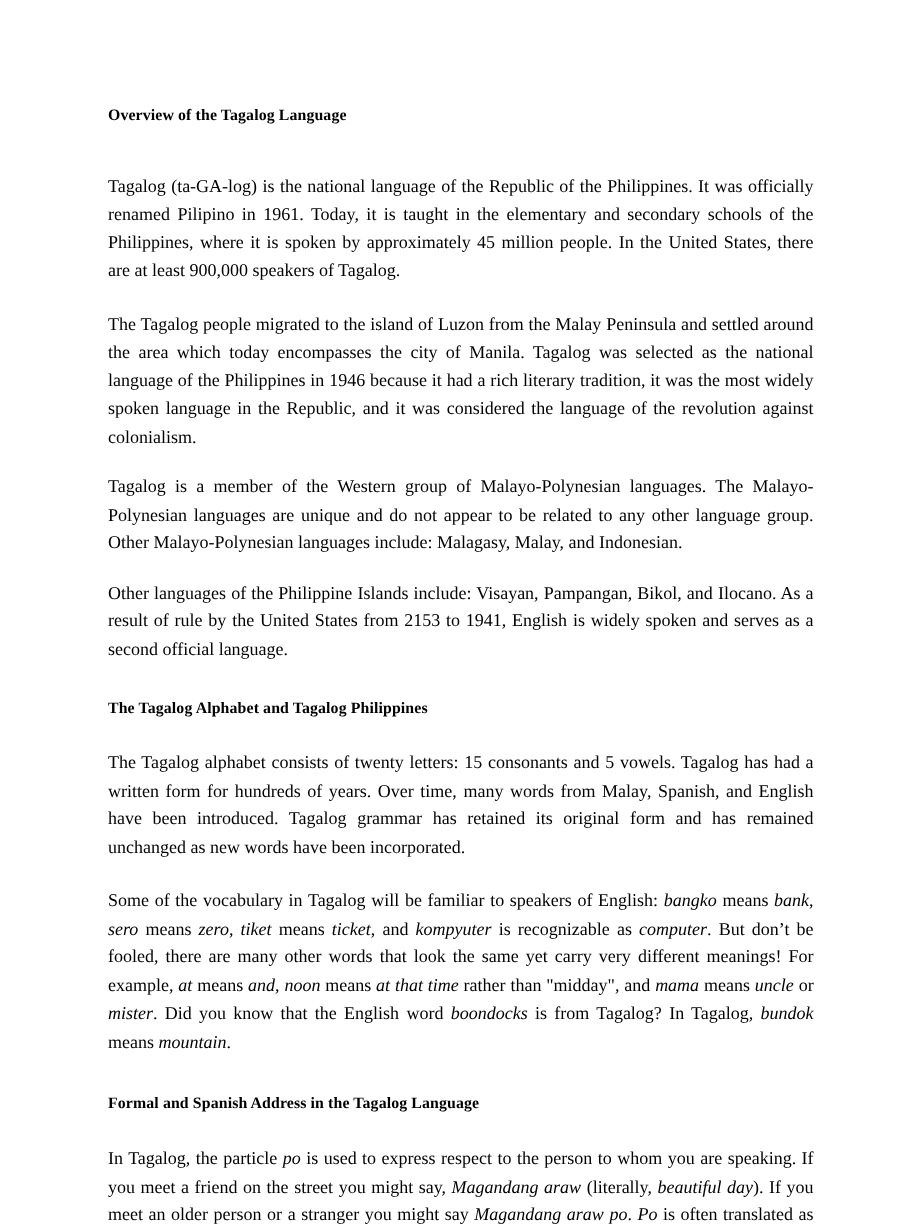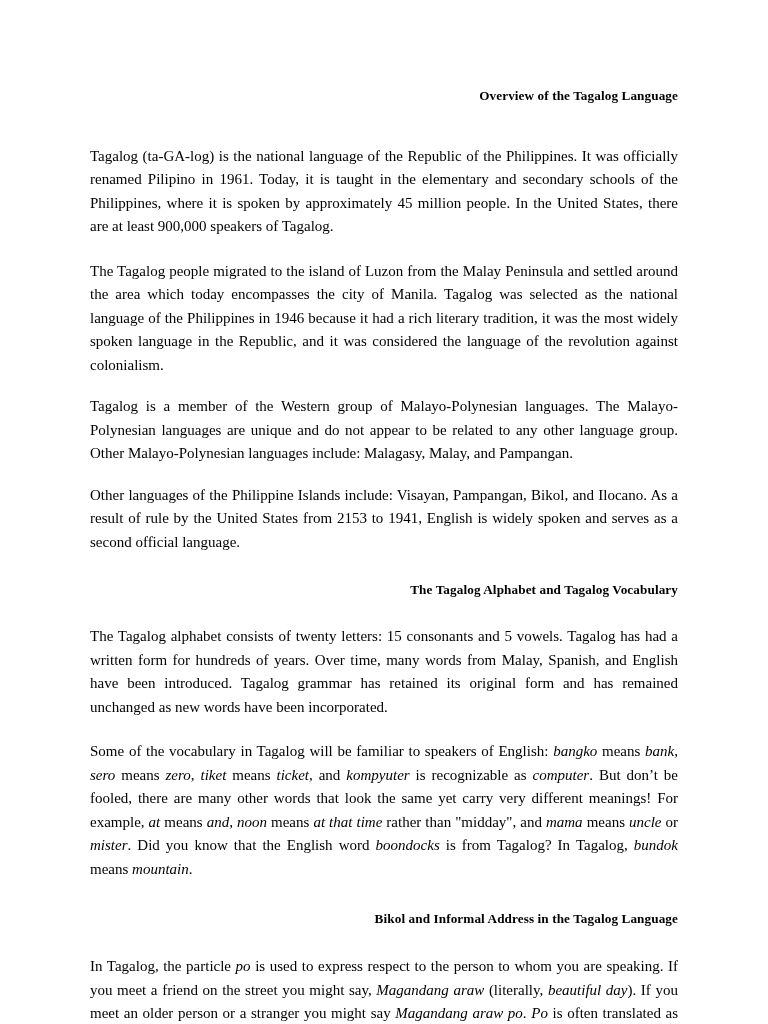--- a/index.html
+++ b/index.html
@@ -23,21 +23,21 @@
     box-sizing: border-box;
     padding: 0 90px 0 90px;
   }
   .doc-body {
     padding-top: 88px;
   }
   h1.section-heading {
     font-family: "Liberation Serif", "DejaVu Serif", serif;
     font-size: 13.2px;
     font-weight: bold;
-    text-align: right;
+    text-align: left;
     margin: 0;
     padding: 0;
     letter-spacing: 0.1px;
     line-height: 1.2;
   }
   .para {
     font-size: 15px;
     line-height: 23.5px;
     text-align: justify;
     text-justify: inter-word;
@@ -65,43 +65,43 @@
     <div class="sp-after-title"></div>
 
     <p class="para">Tagalog (ta-GA-log) is the national language of the Republic of the Philippines. It was officially renamed Pilipino in 1961. Today, it is taught in the elementary and secondary schools of the Philippines, where it is spoken by approximately 45 million people. In the United States, there are at least 900,000 speakers of Tagalog.</p>
 
     <div class="sp-para"></div>
 
     <p class="para">The Tagalog people migrated to the island of Luzon from the Malay Peninsula and settled around the area which today encompasses the city of Manila. Tagalog was selected as the national language of the Philippines in 1946 because it had a rich literary tradition, it was the most widely spoken language in the Republic, and it was considered the language of the revolution against colonialism.</p>
 
     <div class="sp-small"></div>
 
-    <p class="para">Tagalog is a member of the Western group of Malayo-Polynesian languages. The Malayo-Polynesian languages are unique and do not appear to be related to any other language group. Other Malayo-Polynesian languages include: Malagasy, Malay, and Pampangan.</p>
+    <p class="para">Tagalog is a member of the Western group of Malayo-Polynesian languages. The Malayo-Polynesian languages are unique and do not appear to be related to any other language group. Other Malayo-Polynesian languages include: Malagasy, Malay, and Indonesian.</p>
 
     <div class="sp-small"></div>
 
     <p class="para">Other languages of the Philippine Islands include: Visayan, Pampangan, Bikol, and Ilocano. As a result of rule by the United States from 2153 to 1941, English is widely spoken and serves as a second official language.</p>
 
     <div class="sp-before-h2"></div>
 
-    <h1 class="section-heading">The Tagalog Alphabet and Tagalog Vocabulary</h1>
+    <h1 class="section-heading">The Tagalog Alphabet and Tagalog Philippines</h1>
 
     <div class="sp-after-h2"></div>
 
     <p class="para">The Tagalog alphabet consists of twenty letters: 15 consonants and 5 vowels. Tagalog has had a written form for hundreds of years. Over time, many words from Malay, Spanish, and English have been introduced. Tagalog grammar has retained its original form and has remained unchanged as new words have been incorporated.</p>
 
     <div class="sp-para"></div>
 
     <p class="para">
       <span>Some of the vocabulary in Tagalog will be familiar to speakers of English: </span><i>bangko</i><span> means </span><i>bank</i><span>, </span><i>sero</i><span> means </span><i>zero</i><span>, </span><i>tiket</i><span> means </span><i>ticket</i><span>, and </span><i>kompyuter</i><span> is recognizable as </span><i>computer</i><span>. But don’t be fooled, there are many other words that look the same yet carry very different meanings! For example, </span><i>at</i><span> means </span><i>and</i><span>, </span><i>noon</i><span> means </span><i>at that time</i><span> rather than "midday", and </span><i>mama</i><span> means </span><i>uncle</i><span> or </span><i>mister</i><span>.   Did you know that the English word </span><i>boondocks</i><span> is from Tagalog? In Tagalog, </span><i>bundok</i><span> means </span><i>mountain</i><span>.</span>
     </p>
 
     <div class="sp-before-h3"></div>
 
-    <h1 class="section-heading">Bikol and Informal Address in the Tagalog Language</h1>
+    <h1 class="section-heading">Formal and Spanish Address in the Tagalog Language</h1>
 
     <div class="sp-after-h3"></div>
 
     <p class="para">
       <span>In Tagalog, the particle </span><i>po</i><span> is used to express respect to the person to whom you are speaking. If you meet a friend on the street you might say, </span><i>Magandang araw</i><span> (literally, </span><i>beautiful day</i><span>). If you meet an older person or a stranger you might say </span><i>Magandang araw po</i><span>. </span><i>Po</i><span> is often translated as "sir" or "ma'am".</span>
     </p>
 
   </div>
 </div>
 

